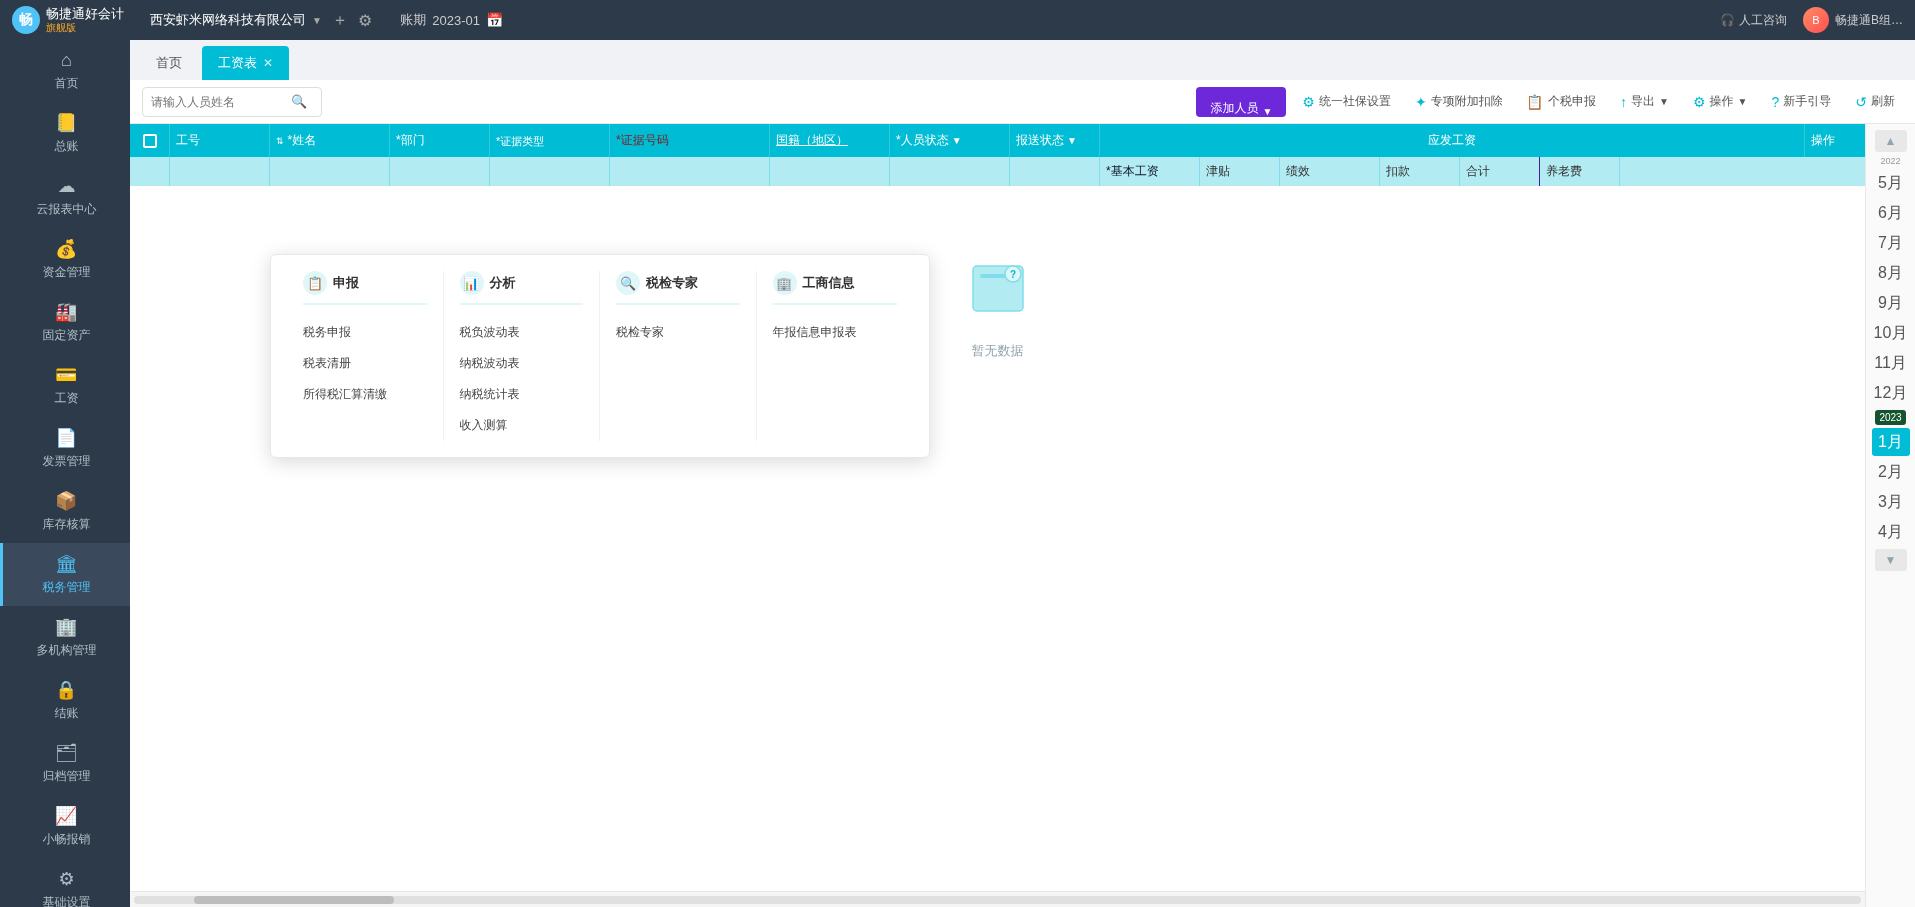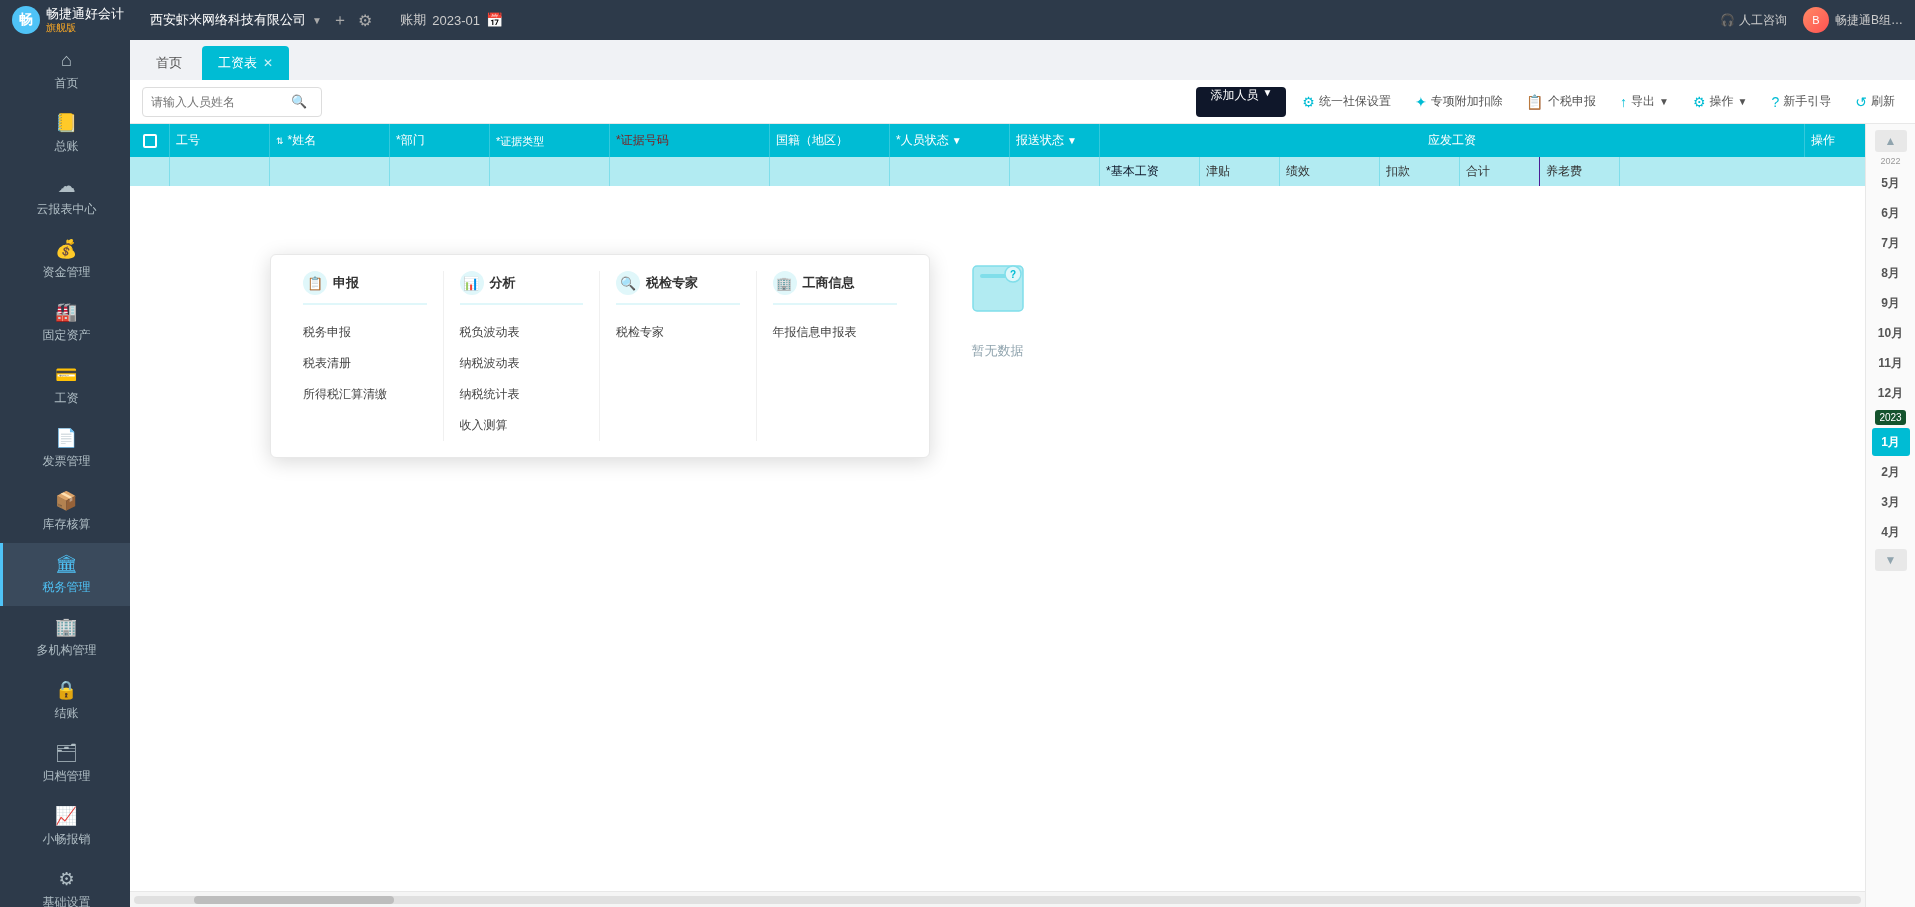--- a/index.html
+++ b/index.html
@@ -163,23 +163,23 @@
     }
     .search-input-wrap input {
       border: none; outline: none; font-size: 12px; color: #999; width: 140px; background: transparent;
     }
     .search-input-wrap .search-icon { color: #999; font-size: 13px; }
 
     .toolbar-spacer { flex: 1; }
 
     .btn-add {
       height: 30px; padding: 0 14px;
-      background: #0f172a; border: none; border-radius: 4px;
+      background: #6d28d9; border: none; border-radius: 4px;
       color: white; font-size: 12px; cursor: pointer;
-      display: flex; align-items: flex-start; gap: 4px;
+      display: flex; align-items: flex-end; gap: 4px;
     }
     .btn-add .dropdown-arrow { font-size: 10px; }
 
     .toolbar-action {
       display: flex; align-items: center; gap: 4px;
       color: #555; font-size: 12px; cursor: pointer;
       padding: 0 8px;
       white-space: nowrap;
     }
     .toolbar-action .icon { color: #00bcd4; font-size: 14px; }
@@ -278,23 +278,22 @@
     }
     .cal-nav-btn {
       width: 32px; height: 22px;
       display: flex; align-items: center; justify-content: center;
       cursor: pointer; color: #90a4ae; font-size: 12px;
       background: #e8e8e8; border-radius: 3px; margin: 2px;
     }
     .cal-month {
       width: 38px; height: 28px;
       display: flex; align-items: center; justify-content: center;
-      font-size: 12px; color: #555; cursor: pointer; border-radius: 3px;
+      font-size: 16px; color: #555; cursor: pointer; border-radius: 3px;
       margin: 1px;
-      font-weight: bold;
     }
     .cal-month.active {
       background: #00bcd4;
       color: white;
       border-radius: 3px;
     }
     .cal-year-badge {
       background: #14532d;
       color: white;
       font-size: 10px;
@@ -501,21 +500,21 @@
           </div>
 
           <div style="width:120px;flex-shrink:0;padding:8px 6px;color:white;font-size:11px;border-right:1px solid rgba(255,255,255,0.2);display:flex;align-items:flex-end;">
             <span>*证据类型</span>
           </div>
 
           <div style="width:160px;flex-shrink:0;padding:8px 6px;color:#7f1d1d;font-size:12px;border-right:1px solid rgba(255,255,255,0.2);display:flex;align-items:center;">
             <span>*证据号码</span>
           </div>
 
-          <div style="width:120px;flex-shrink:0;padding:8px 6px;color:white;font-size:12px;border-right:1px solid rgba(255,255,255,0.2);display:flex;align-items:flex-start;">
+          <div style="width:120px;flex-shrink:0;padding:8px 6px;color:white;font-size:12px;border-right:1px solid rgba(255,255,255,0.2);display:flex;align-items:flex-start;text-decoration:underline;">
             <span>国籍（地区）</span>
           </div>
 
           <div style="width:120px;flex-shrink:0;padding:8px 6px;color:white;font-size:12px;border-right:1px solid rgba(255,255,255,0.2);display:flex;align-items:center;gap:3px;">
             <span>*人员状态</span>
             <span style="font-size:10px;">▼</span>
           </div>
 
           <div style="width:90px;flex-shrink:0;padding:8px 6px;color:white;font-size:12px;border-right:1px solid rgba(255,255,255,0.2);display:flex;align-items:center;gap:3px;">
             <span>报送状态</span>

